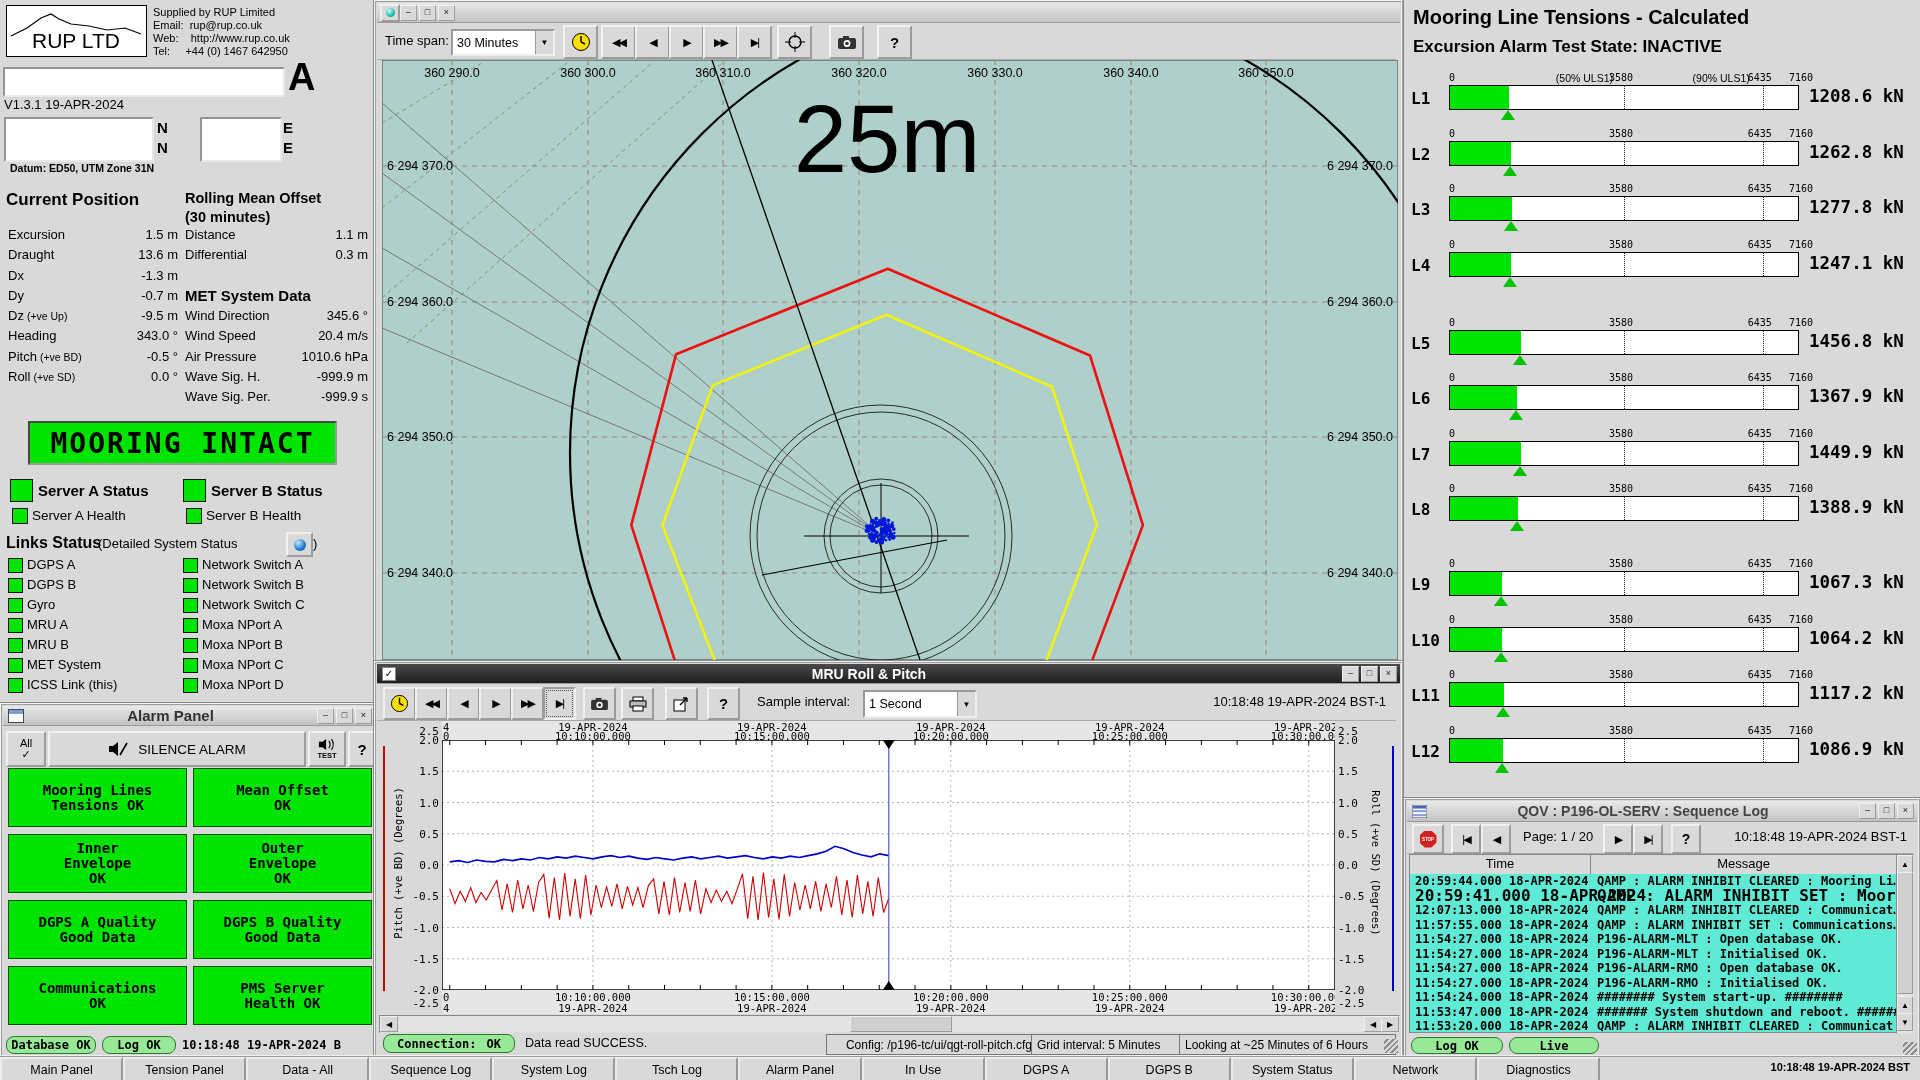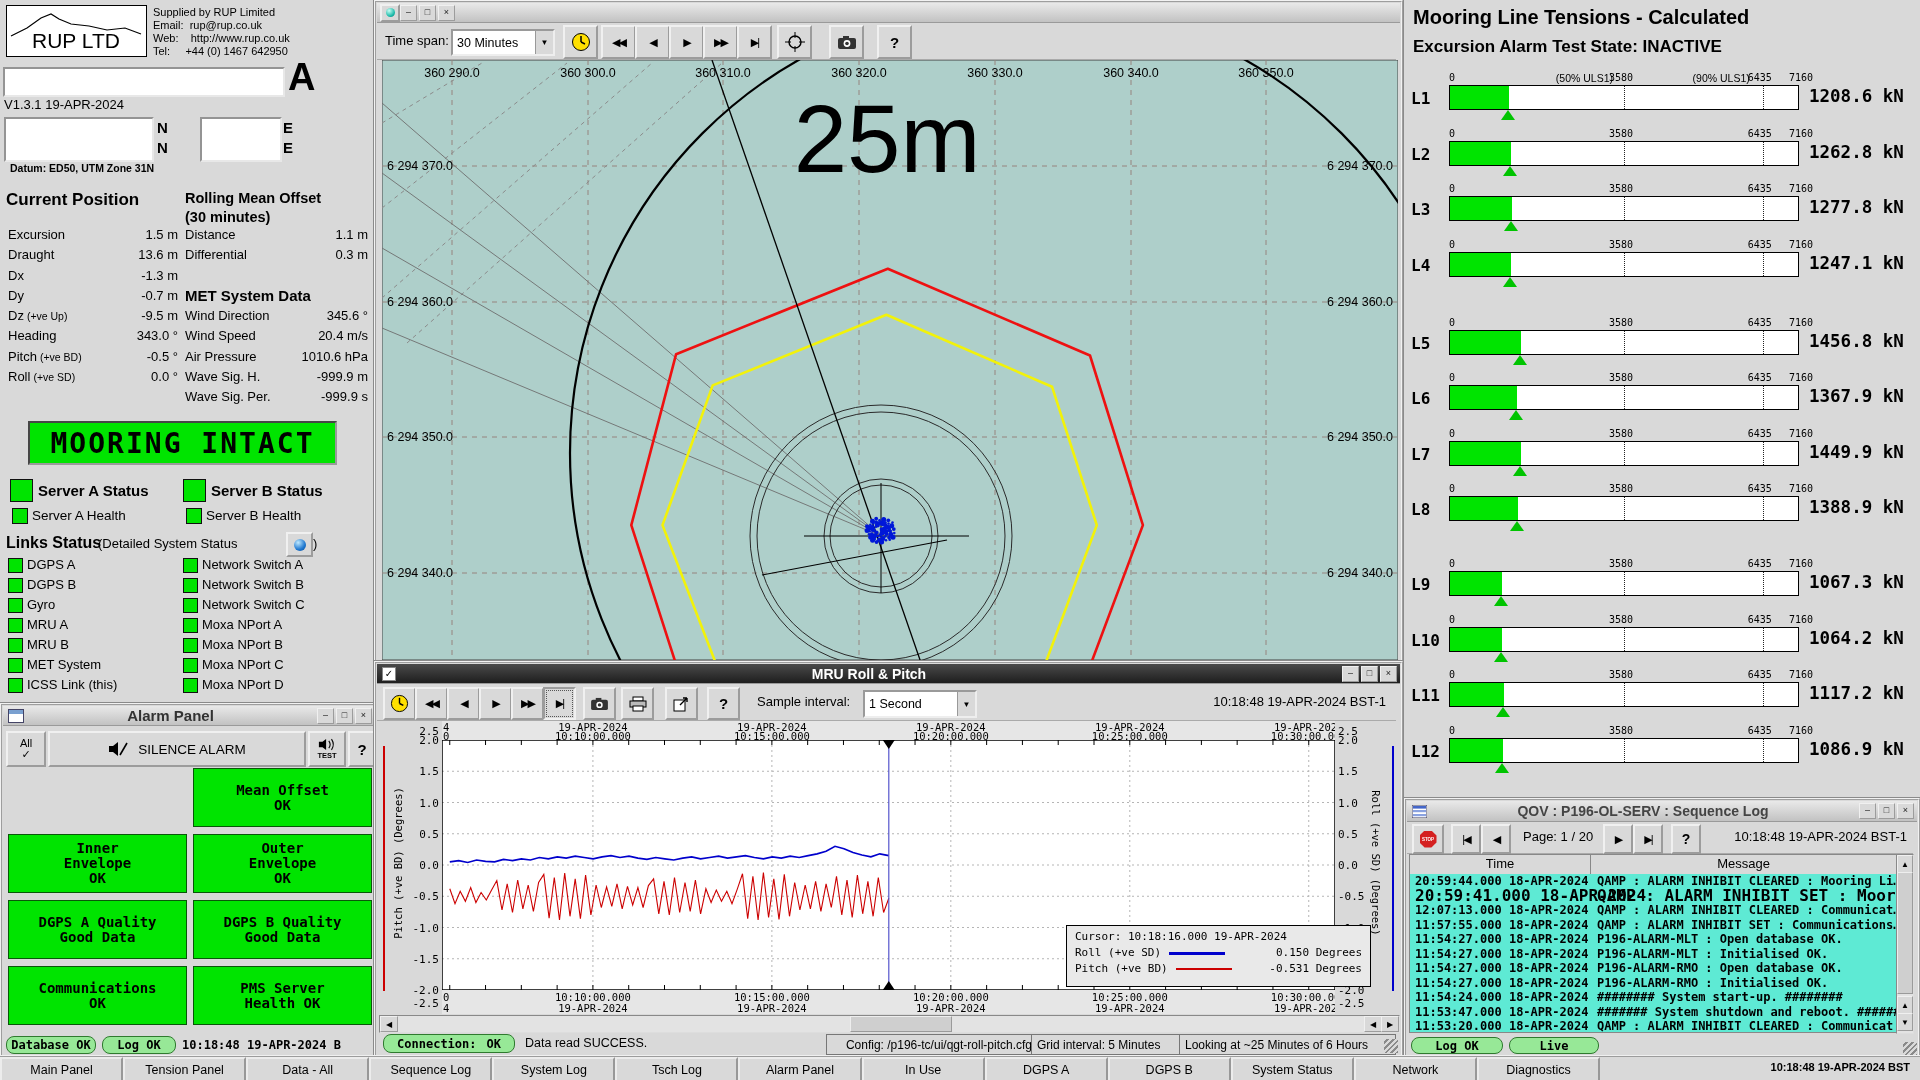--- a/index.html
+++ b/index.html
@@ -261,20 +261,24 @@
     </div>
     <div class="abs tbtn" style="left:306px;top:26px;width:34px;height:32px;flex-direction:column;">
       <svg width="18" height="13" viewBox="0 0 20 14">
         <polygon points="1,4 5,4 9,1 9,13 5,10 1,10" fill="#000"></polygon>
         <path d="M12,3 q3,4 0,8 M15,1 q4,6 0,12" fill="none" stroke="#000" stroke-width="1.2"></path>
       </svg>
       <span style="font-size:7.5px;font-weight:bold;">TEST</span>
     </div>
     <div class="abs tbtn b" style="left:346px;top:26px;width:24px;height:32px;font-size:15px;">?</div>
     <div class="abs" id="alarm-tiles" style="left:0;top:0;width:374px;height:330px;">
+        <div class="tile" style="left: 6px; top: 63px;">
+          <div>Mooring Lines</div>
+          <div>Tensions OK</div>
+        </div>
         <div class="tile" style="left: 191px; top: 63px;">
           <div>Mean Offset</div>
           <div>OK</div>
         </div>
         <div class="tile" style="left: 6px; top: 129px;">
           <div>Inner</div>
           <div>Envelope</div>
           <div>OK</div>
         </div>
         <div class="tile" style="left: 191px; top: 129px;">
@@ -663,33 +667,20 @@
           <line x1="866.7528390113561" y1="245" x2="866.7528390113561" y2="250" stroke="#000"></line>
         </g>
         <polyline points="7.8,148.8 13.0,163.8 18.2,151.3 23.4,161.3 28.7,147.5 33.9,162.5 39.1,152.5 44.3,160.0 49.6,150.0 54.8,140.6 60.0,170.0 65.2,143.8 70.5,172.5 75.7,140.0 80.9,168.8 86.2,145.0 91.4,171.3 96.6,142.5 101.8,134.4 107.1,178.1 112.3,137.5 117.5,180.0 122.7,133.1 128.0,176.3 133.2,138.8 138.4,178.8 143.6,135.0 148.9,175.0 154.1,145.0 159.3,167.5 164.6,146.9 169.8,166.3 175.0,143.8 180.2,168.8 185.5,146.3 190.7,165.0 195.9,147.5 201.1,167.5 206.4,145.6 211.6,138.8 216.8,173.8 222.0,141.3 227.3,175.0 232.5,137.5 237.7,172.5 243.0,142.5 248.2,171.3 253.4,140.0 258.6,173.8 263.9,148.8 269.1,162.5 274.3,150.0 279.5,161.3 284.8,151.3 290.0,163.8 295.2,149.4 300.5,133.8 305.7,178.8 310.9,136.3 316.1,180.0 321.4,132.5 326.6,177.5 331.8,138.8 337.0,179.4 342.3,134.4 347.5,176.3 352.7,142.5 357.9,170.0 363.2,145.0 368.4,168.8 373.6,141.3 378.9,171.3 384.1,143.8 389.3,167.5 394.5,136.3 399.8,175.0 405.0,140.0 410.2,177.5 415.4,135.0 420.7,173.8 425.9,141.3 431.1,176.3 436.3,137.5 441.6,172.5 446.8,158.2" fill="none" stroke="#cc0000" stroke-width="1.1"></polyline>
         <polyline points="7.8,121.9 16.7,120.6 25.7,122.5 34.6,120.0 43.6,121.3 52.6,121.9 61.5,119.4 70.5,120.6 79.4,118.8 88.4,120.0 97.4,117.5 106.3,118.8 115.3,116.9 124.2,118.1 133.2,116.2 142.2,117.5 151.1,118.8 160.1,116.9 169.0,115.6 178.0,117.5 187.0,116.2 195.9,118.1 204.9,119.4 213.8,117.5 222.8,118.8 231.8,120.0 240.7,118.1 249.7,116.9 258.6,118.8 267.6,117.5 276.6,116.2 285.5,118.1 294.5,116.9 303.4,115.6 312.4,117.5 321.4,118.8 330.3,116.9 339.3,118.1 348.2,116.2 357.2,117.5 366.2,115.6 375.1,113.8 384.1,111.3 393.0,106.3 402.0,108.8 411.0,112.5 419.9,115.0 428.9,116.9 437.8,113.8 446.8,115.6" fill="none" stroke="#0000cc" stroke-width="1.7"></polyline>
         <line x1="446.7982631930528" y1="0" x2="446.7982631930528" y2="250" stroke="#5555cc" stroke-width="1.2"></line>
         <polygon points="440.7982631930528,0 452.7982631930528,0 446.7982631930528,9" fill="#000"></polygon>
         <polygon points="440.7982631930528,250 452.7982631930528,250 446.7982631930528,241" fill="#000"></polygon>
         <rect x="0" y="0" width="893" height="250" fill="none" stroke="#000" stroke-width="1.5"></rect>
       </svg>
 
-    <div class="abs mono" style="left:690px;top:262px;width:287px;height:54px;background:#e9e9e9;border:1px solid #000;font-size:11px;line-height:16px;padding:3px 8px;z-index:5;">
-      <div class="nowrap">Cursor: 10:18:16.000 19-APR-2024</div>
-      <div class="nowrap" style="display:flex;align-items:center;">
-        <span>Roll  (+ve SD)</span>
-        <span style="width:56px;height:3px;background:#0000cc;margin:0 8px;"></span>
-        <span style="margin-left:auto;">0.150 Degrees</span>
-        </div>
-      <div class="nowrap" style="display:flex;align-items:center;">
-        <span>Pitch (+ve BD)</span>
-        <span style="width:56px;height:1.5px;background:#cc0000;margin:0 8px;"></span>
-        <span style="margin-left:auto;">-0.531 Degrees</span>
-        </div>
-    </div>
 
     <div class="abs scrtrack" style="left:3px;top:352px;width:1019px;height:16px;">
       <span class="abs arrowbtn" style="left:0;top:0;width:16px;height:14px;">◀</span>
       <span class="abs scrthumb" style="left:470px;top:0;width:100px;height:14px;"></span>
       <span class="abs arrowbtn" style="right:17px;top:0;width:16px;height:14px;">◀</span>
       <span class="abs arrowbtn" style="right:0;top:0;width:16px;height:14px;">▶</span>
     </div>
 
     <div class="abs" style="left:3px;top:370px;width:1019px;height:22px;">
       <span class="pill abs" style="left:4px;top:1px;width:130px;height:17px;gap:10px;">

